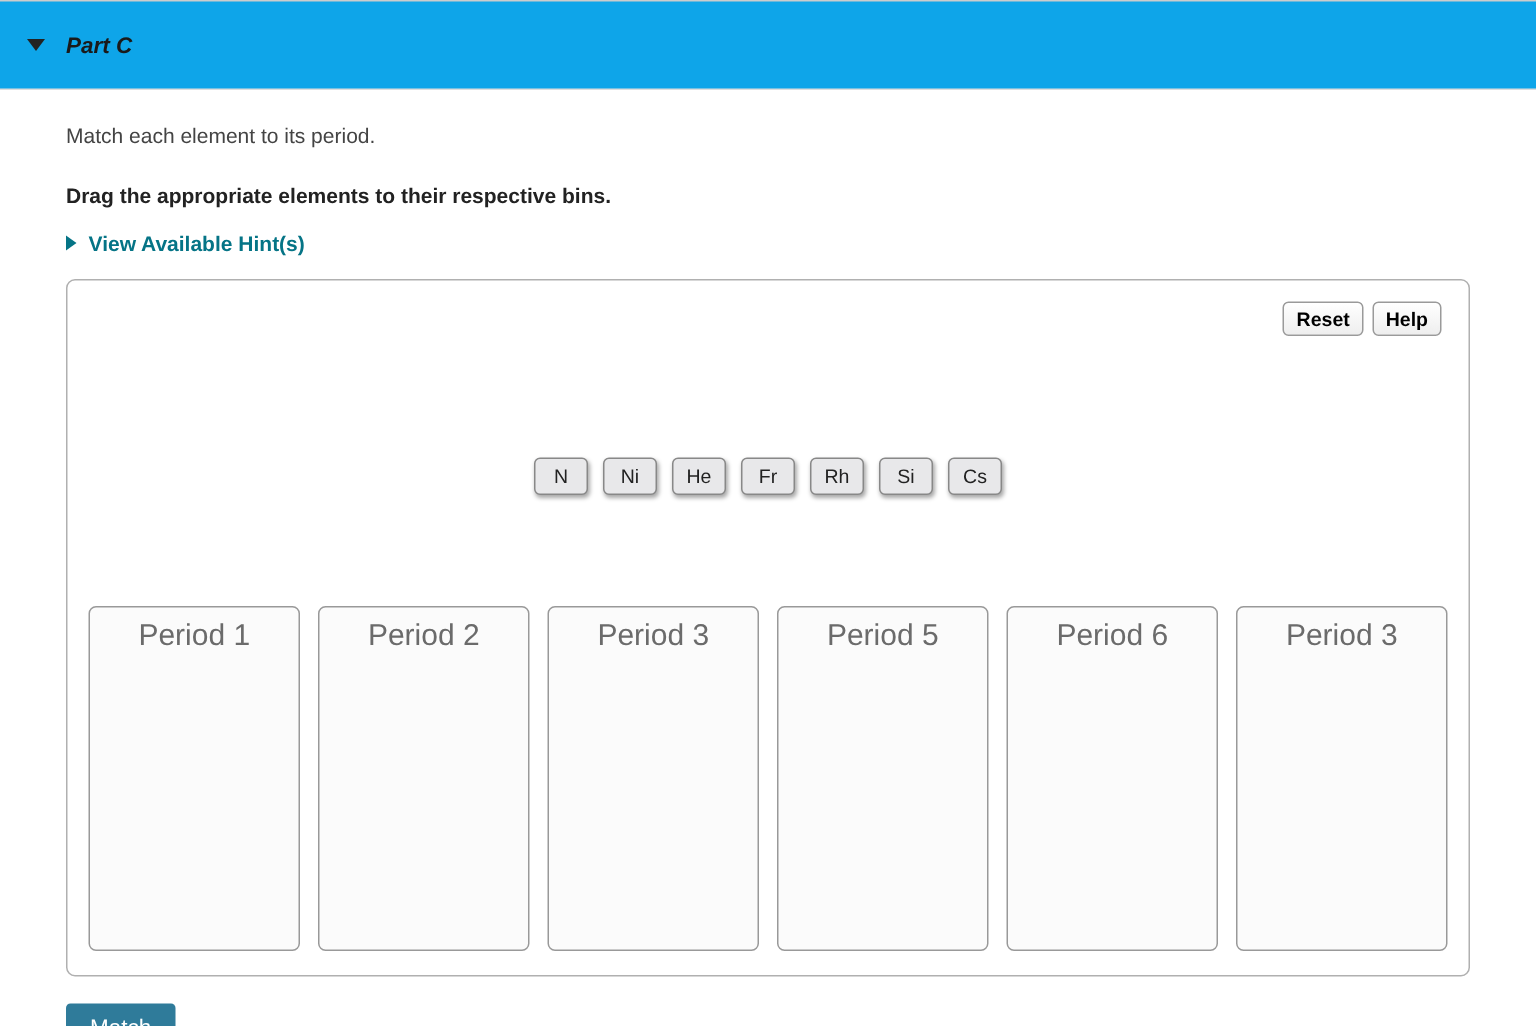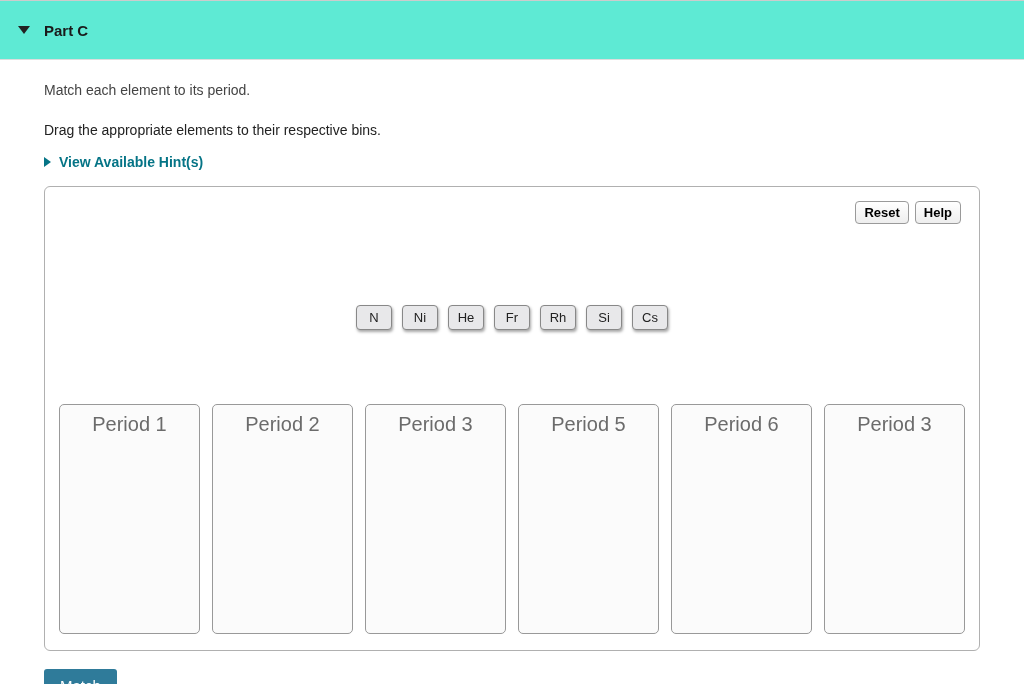--- a/index.html
+++ b/index.html
@@ -25,46 +25,47 @@
     height: 684px;
     position: relative;
     box-sizing: border-box;
     overflow: hidden;
   }
   .part-header {
     box-sizing: border-box;
     height: 60px;
     border-top: 1px solid #ccc;
     border-bottom: 1px solid #ddd;
-    background: #5eead4;
+    background: #0ea5e9;
     display: flex;
     align-items: center;
     padding-left: 18px;
     gap: 14px;
+    font-style: italic;
   }
   .caret-down {
     width: 0; height: 0;
     border-left: 6px solid transparent;
     border-right: 6px solid transparent;
     border-top: 8px solid #222;
   }
   .part-title {
     font-weight: 700;
     color: #1a1a1a;
     font-size: 15px;
   }
   .content {
     padding: 22px 44px 0 44px;
   }
   .prompt {
     margin-bottom: 24px;
     color: #444;
   }
   .instructions {
-    font-weight: 400;
+    font-weight: 700;
     margin-bottom: 16px;
     color: #222;
   }
   .hints-row {
     display: flex;
     align-items: center;
     gap: 8px;
     margin-bottom: 16px;
     cursor: pointer;
   }

